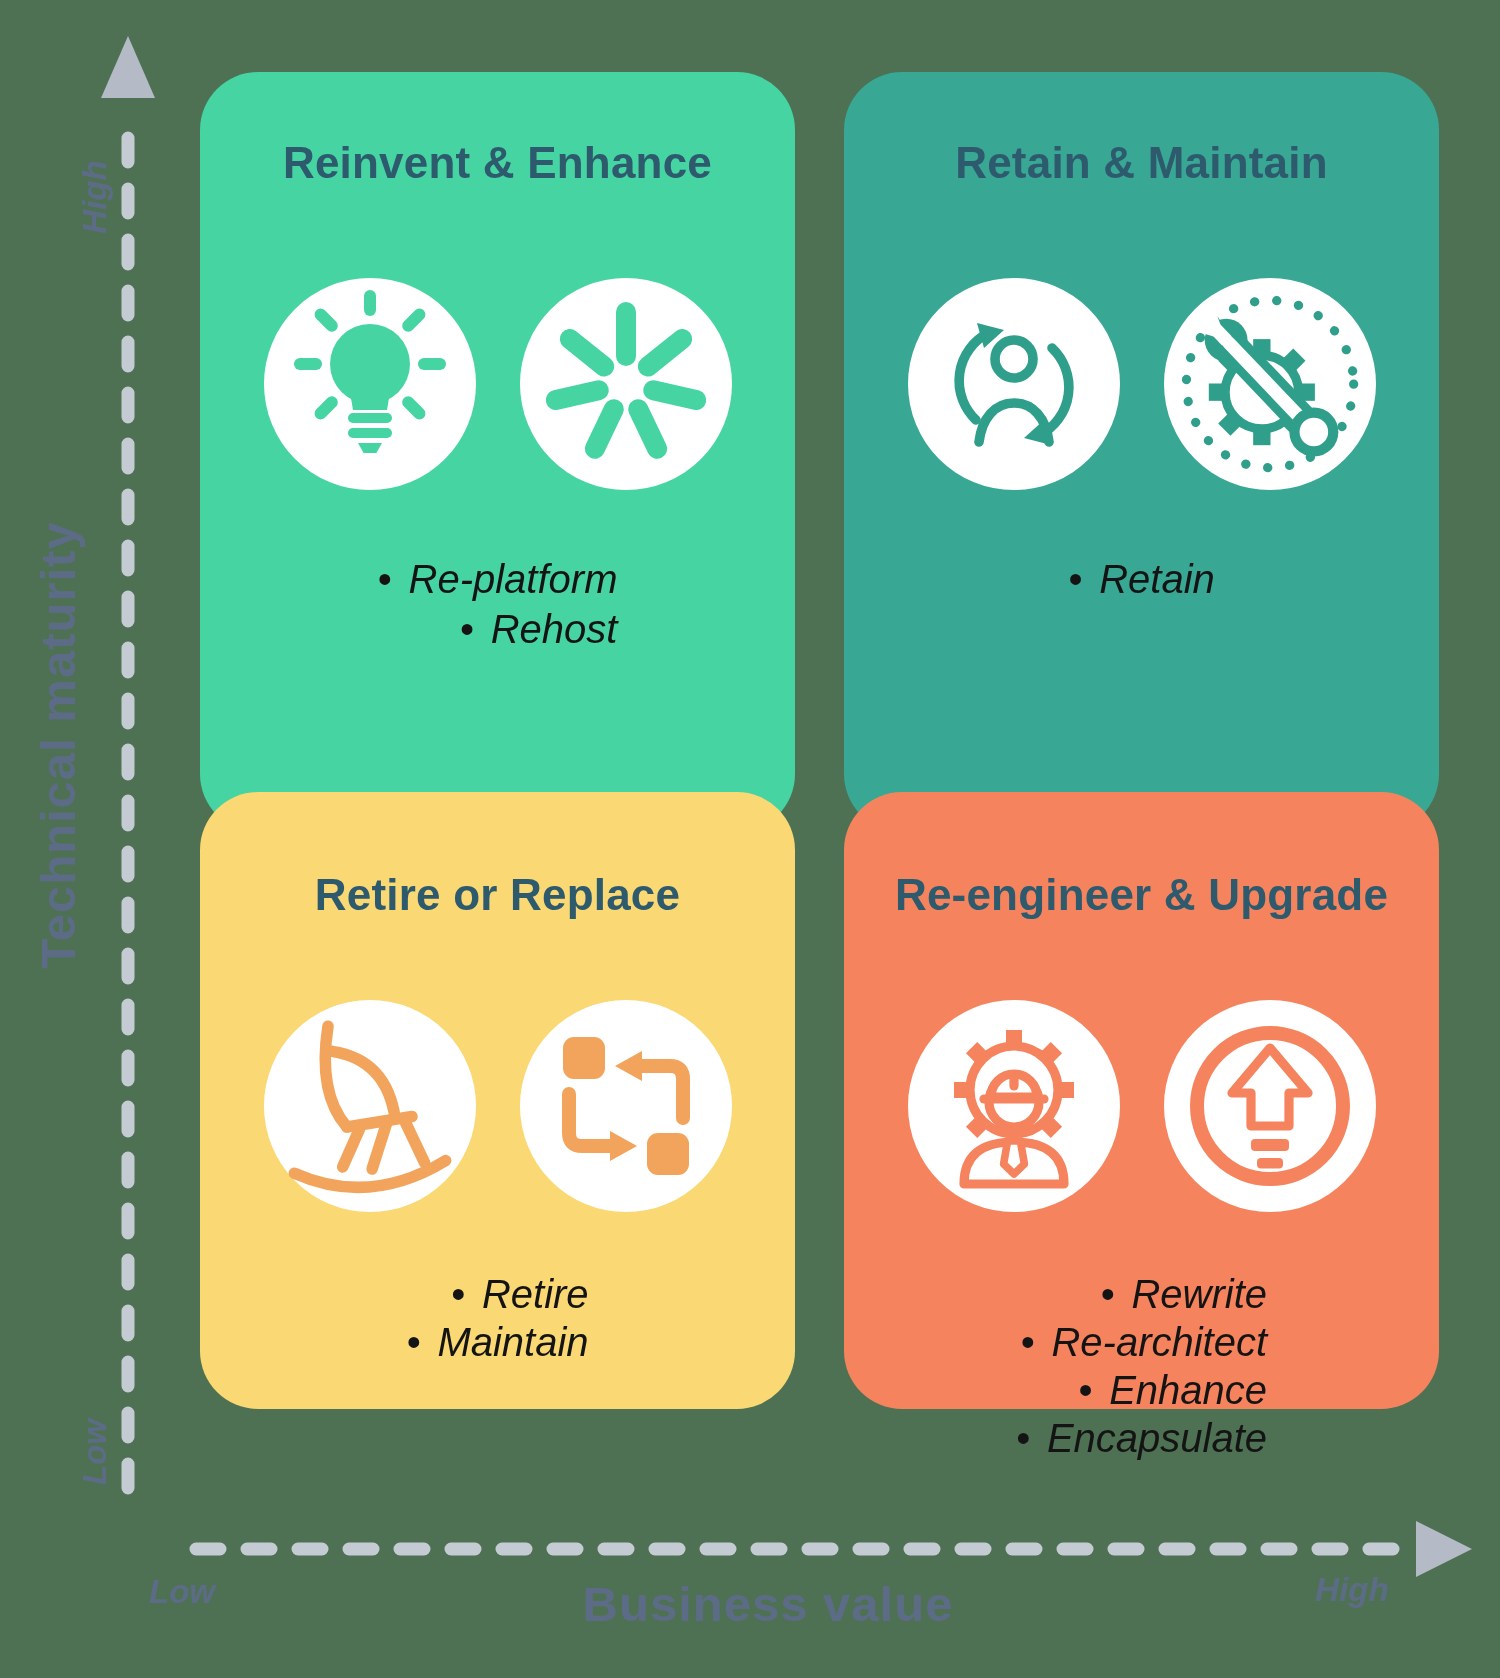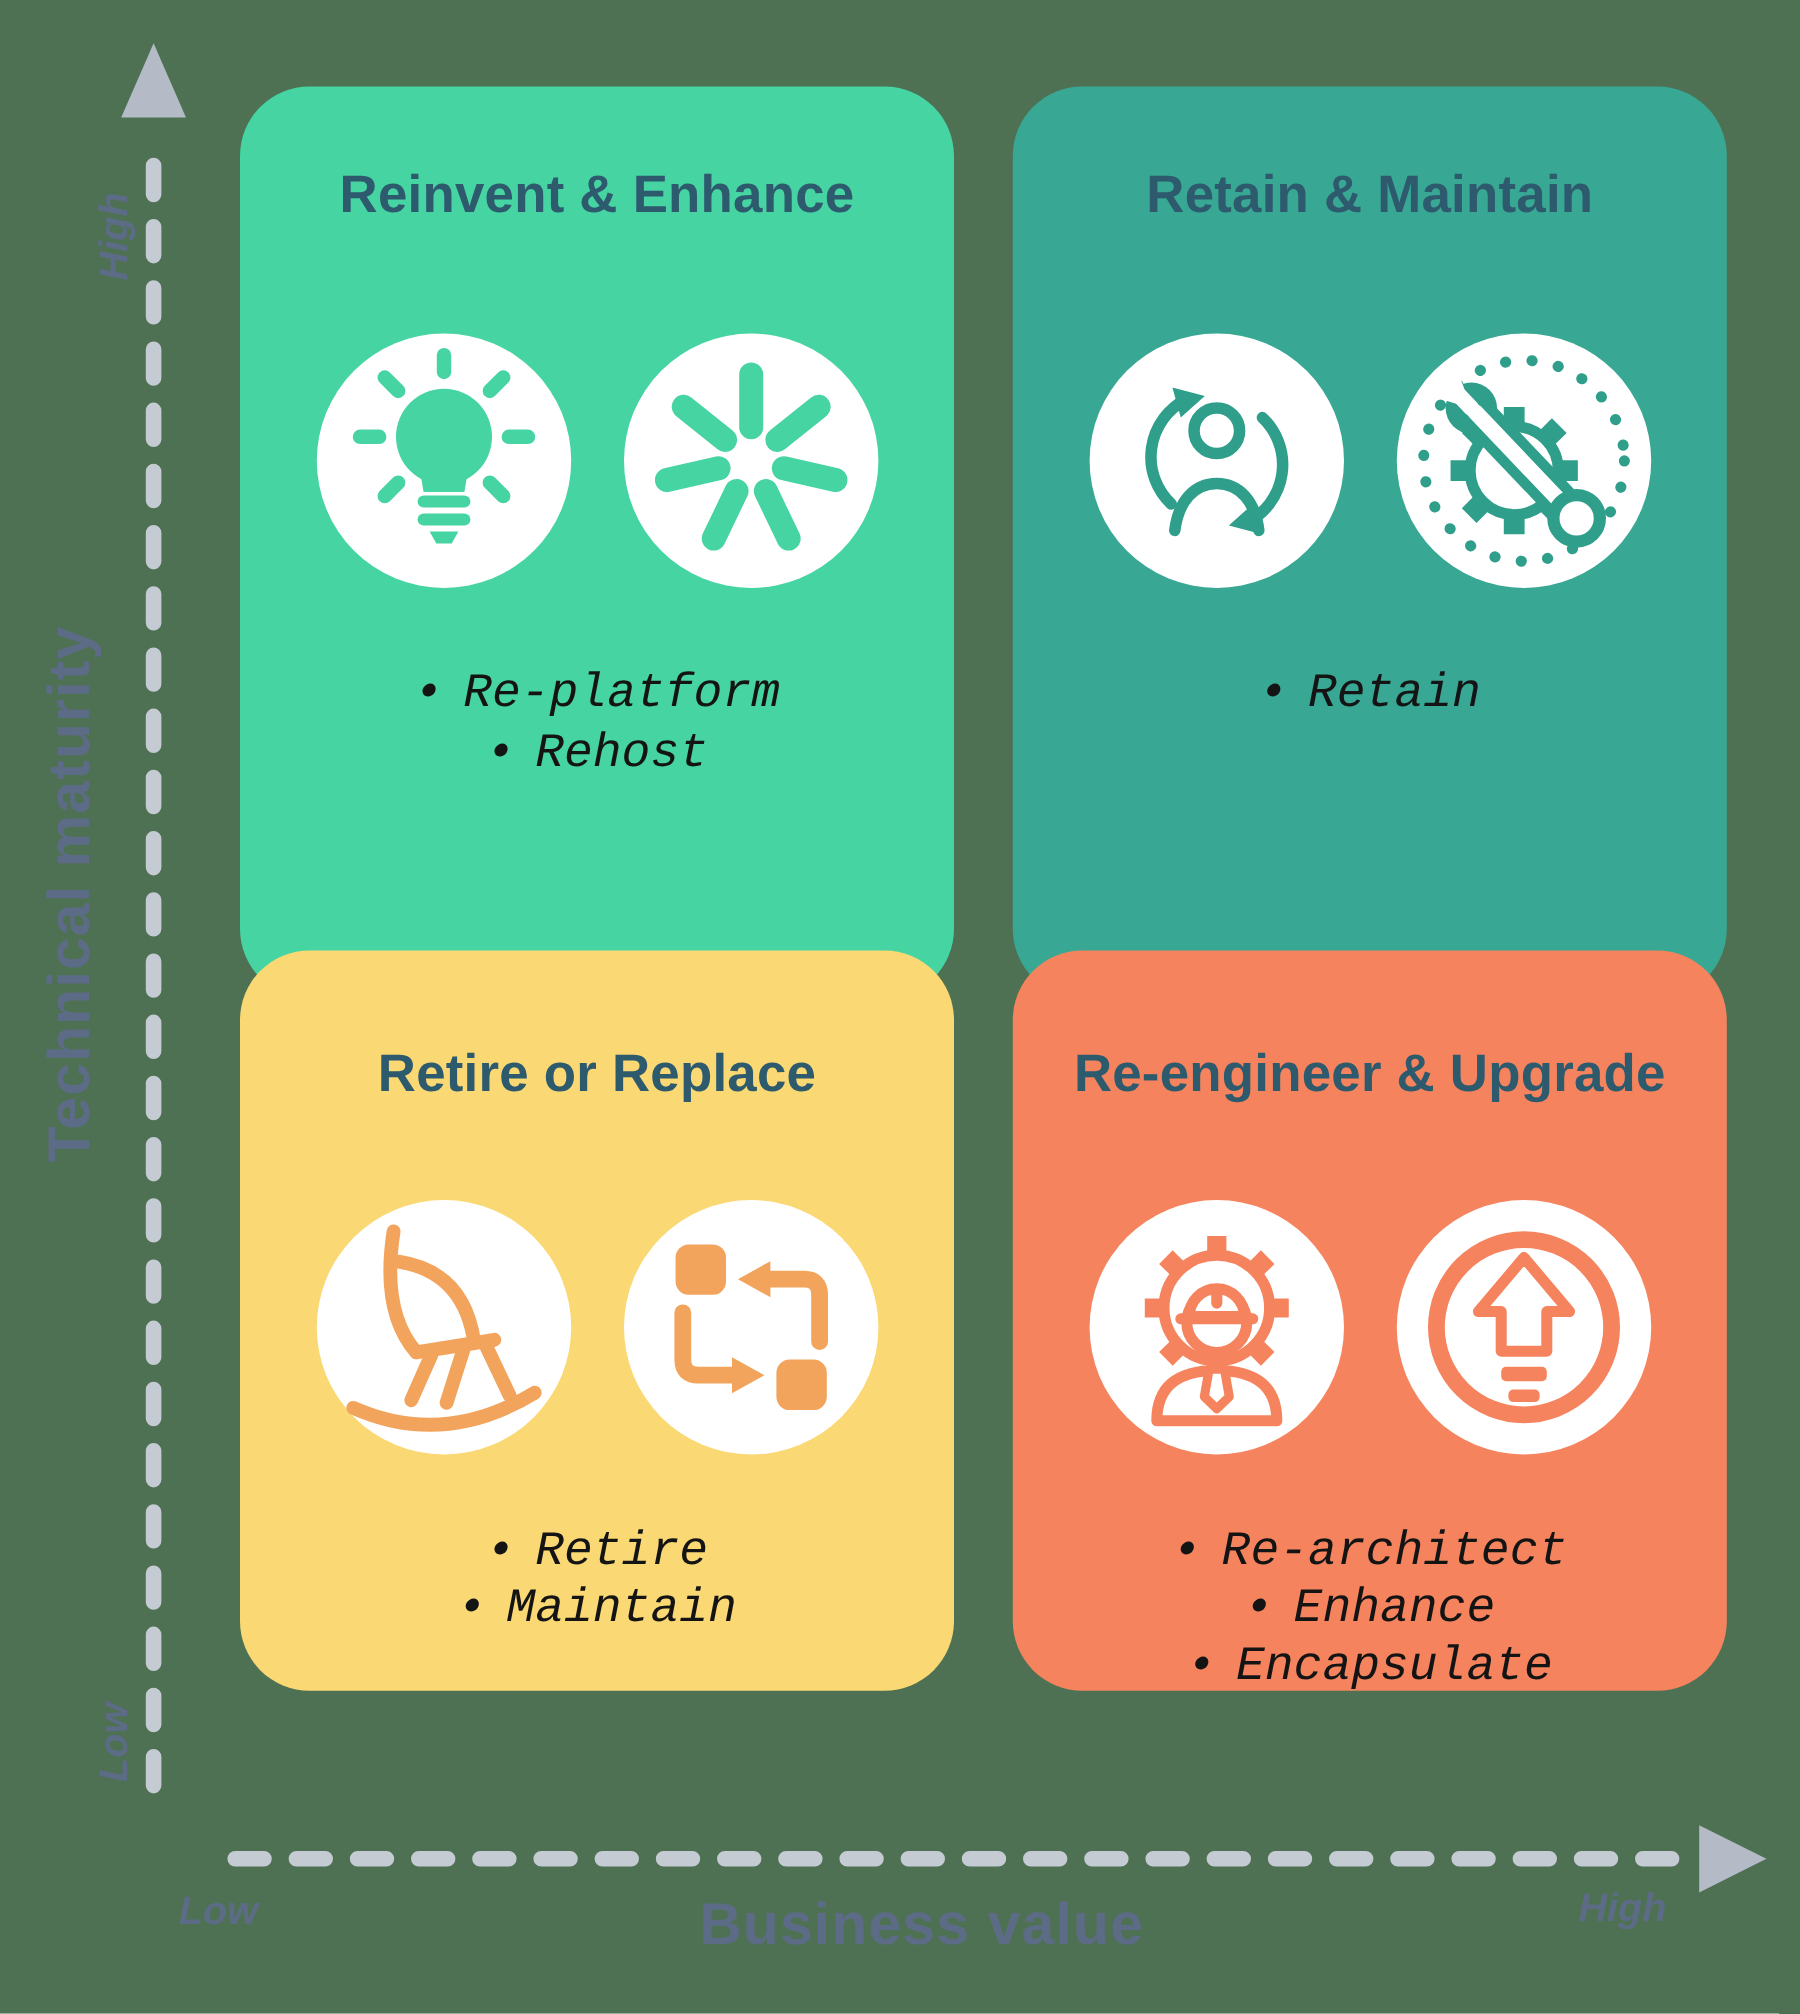--- a/index.html
+++ b/index.html
@@ -38,22 +38,22 @@
 
   .icons{display:flex; gap:44px; margin-top:90px;}
   .card.bottom .icons{margin-top:80px;}
   .circle{width:212px; height:212px; border-radius:50%; background:#ffffff; display:flex; align-items:center; justify-content:center;}
 
   .ic-mint{color:var(--mint);}
   .ic-teal{color:var(--teal-icon);}
   .ic-orange-light{color:var(--orange-light);}
   .ic-orange{color:var(--orange);}
 
-  .bullets{margin:64px 0 0 0; padding:0; list-style:none; align-self:center; text-align:center;
-           font-size:40px; font-style:italic; color:var(--bullet-text); line-height:1.26;font-family:Liberation Mono, monospace;}
+  .bullets{margin:64px 0 0 0; padding:0; list-style:none; align-self:center; text-align:right;
+           font-size:40px; font-style:italic; color:var(--bullet-text); line-height:1.26;}
   .card.bottom .bullets{margin-top:58px; line-height:1.2;}
   .bullets li::before{content:"•"; margin-right:17px;}
 </style>
 </head>
 <body>
 
 <div class="canvas">
 
   <svg class="axes-svg" width="1500" height="1678" viewBox="0 0 1500 1678">
     <line class="dash-line" x1="128" y1="1488" x2="128" y2="112"></line>
@@ -215,19 +215,20 @@
       <div class="circle ic-orange">
         <svg width="200" height="200" viewBox="0 0 100 100">
           <circle cx="50" cy="50" r="36.5" fill="none" stroke="currentColor" stroke-width="7"></circle>
           <path d="M50 21 L69 43.5 H59.5 V60 H40.5 V43.5 H31 Z" fill="none" stroke="currentColor" stroke-width="4.6" stroke-linejoin="round"></path>
           <rect x="40.5" y="66.5" width="19" height="6" rx="2" fill="currentColor"></rect>
           <rect x="43.5" y="76" width="13" height="5.2" rx="2" fill="currentColor"></rect>
         </svg>
       </div>
     </div>
     <ul class="bullets">
+      <li>Rewrite</li>
       <li>Re-architect</li>
       <li>Enhance</li>
       <li>Encapsulate</li>
     </ul>
   </div>
 
 </div>
 
 </body></html>

